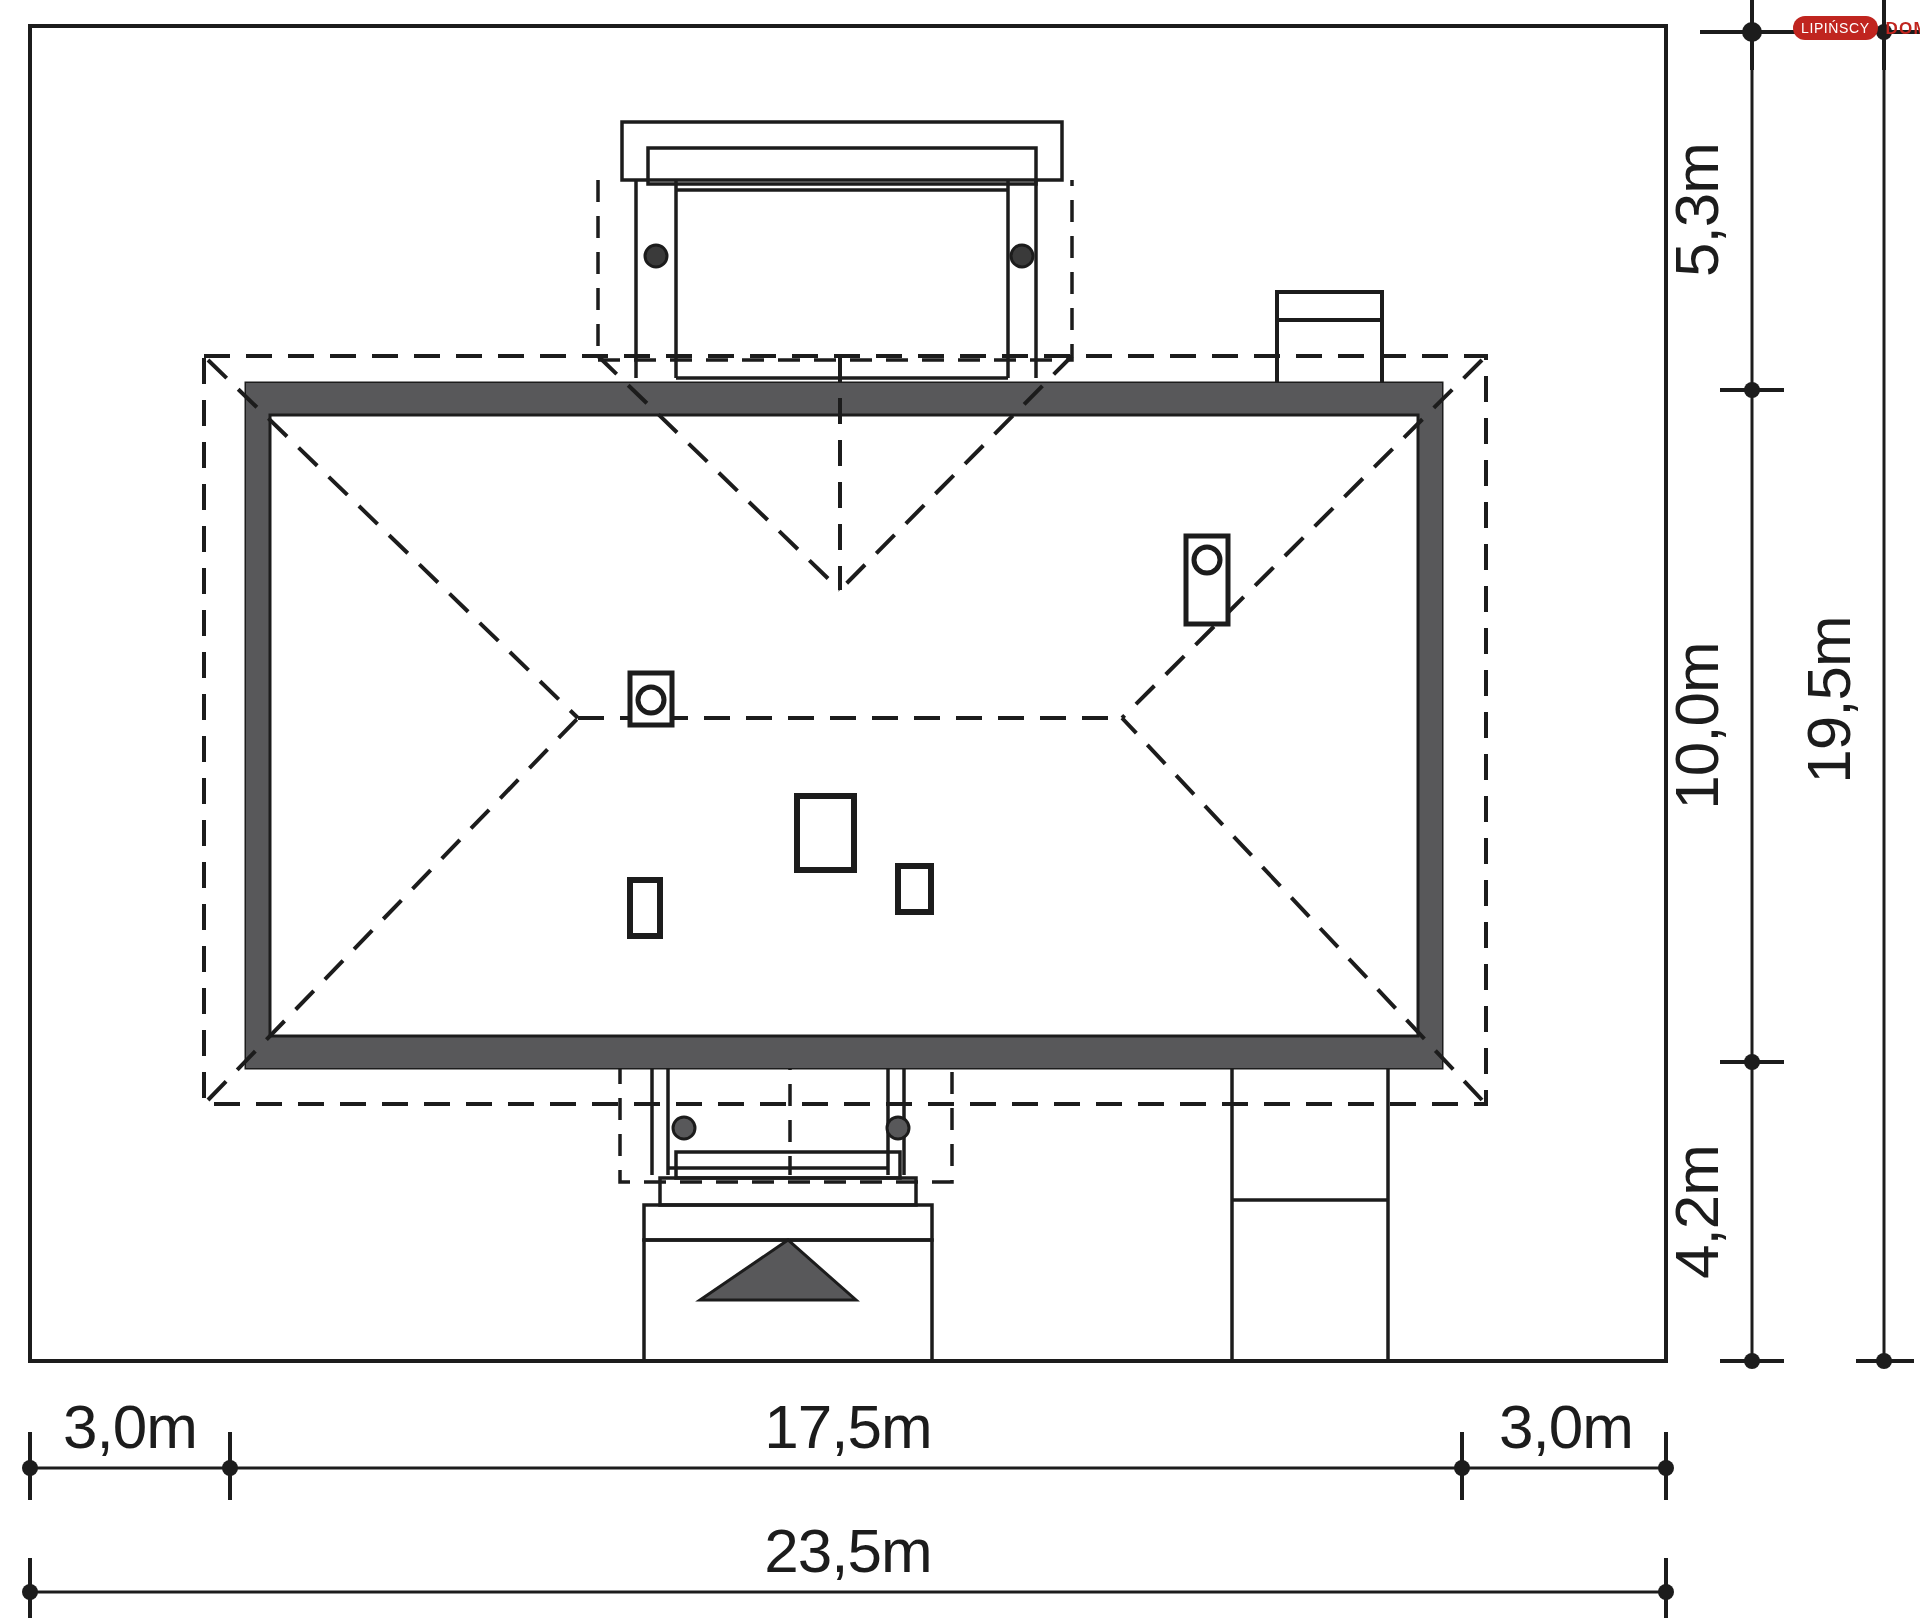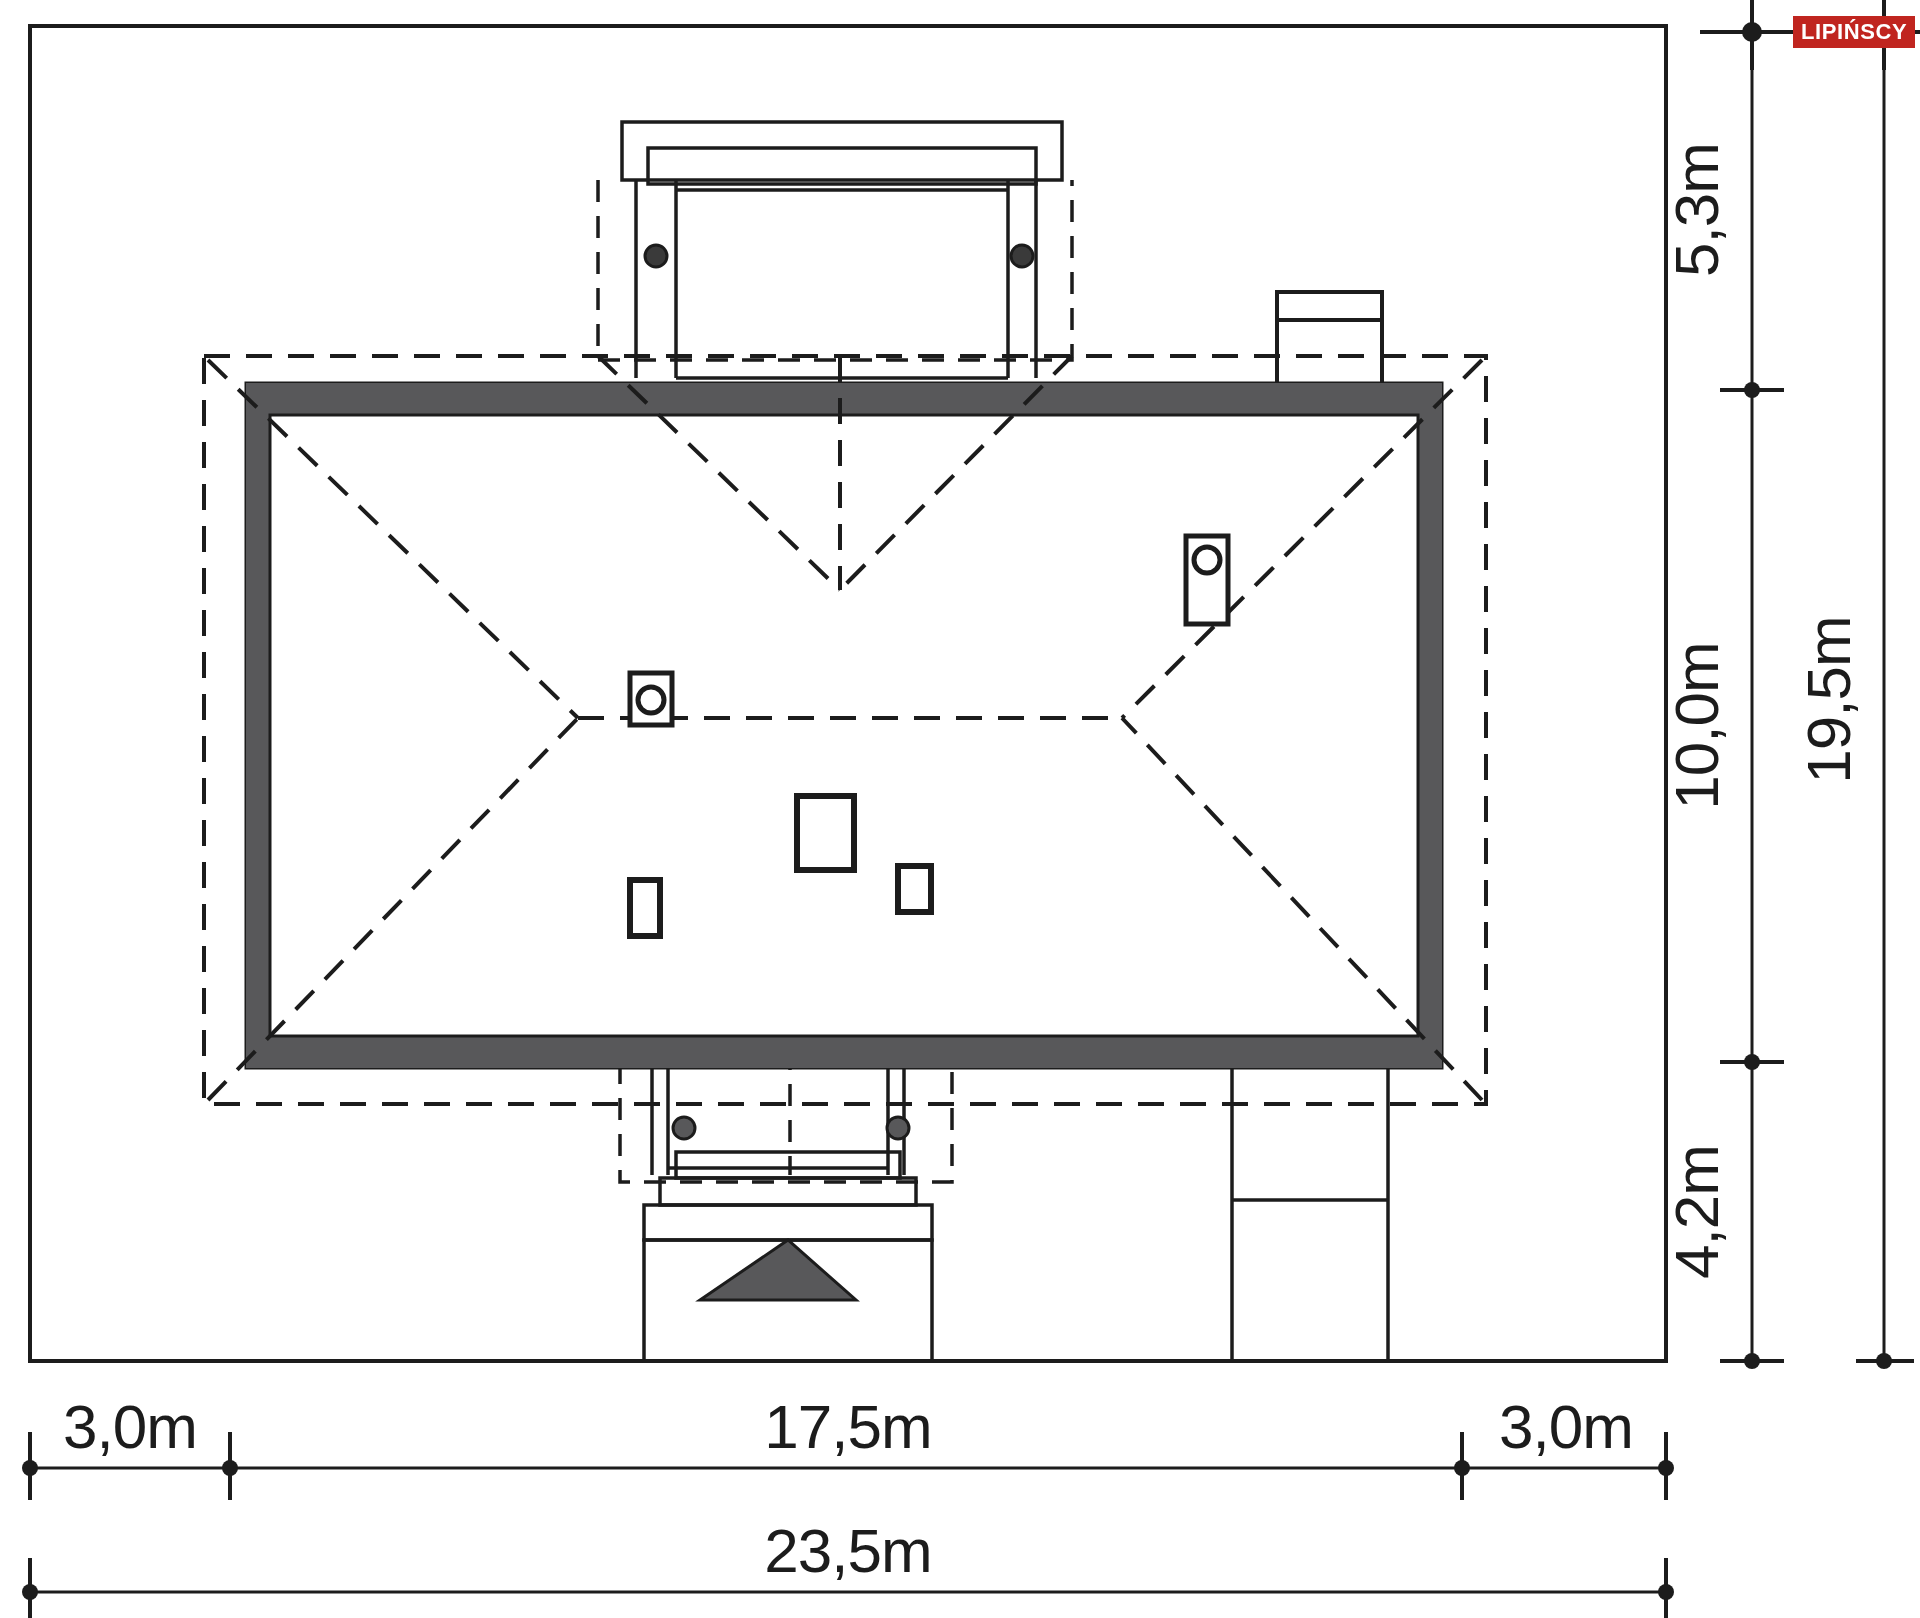--- a/index.html
+++ b/index.html
@@ -34,25 +34,26 @@
   }
   .logo-box {
     position: absolute;
     display: flex;
     align-items: center;
   }
   .logo-red {
     background: #c0251f;
     color: #ffffff;
     font-family: "Liberation Sans", sans-serif;
-    font-weight: bold;
-    font-size: 22px;
+    font-weight: normal;
+    font-size: 14px;
     letter-spacing: 0.6px;
     padding: 5px 8px 5px 8px;
     line-height: 1;
+    border-radius: 12px;
   }
   .logo-domy {
     color: #c0251f;
     font-family: "Liberation Sans", sans-serif;
     font-weight: bold;
     font-size: 17px;
     letter-spacing: 1.2px;
     padding-left: 8px;
     line-height: 1;
   }

